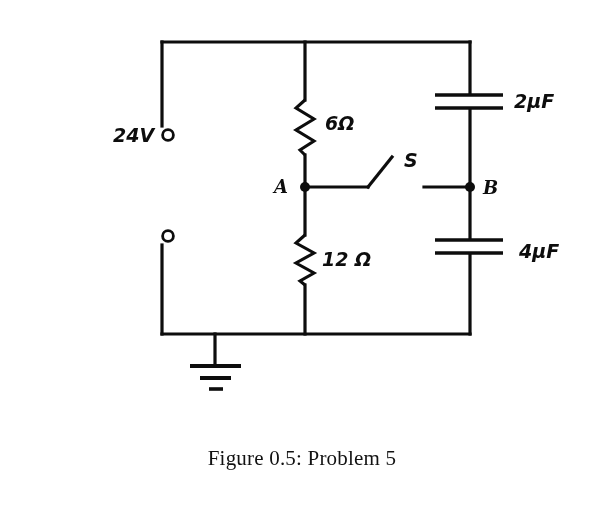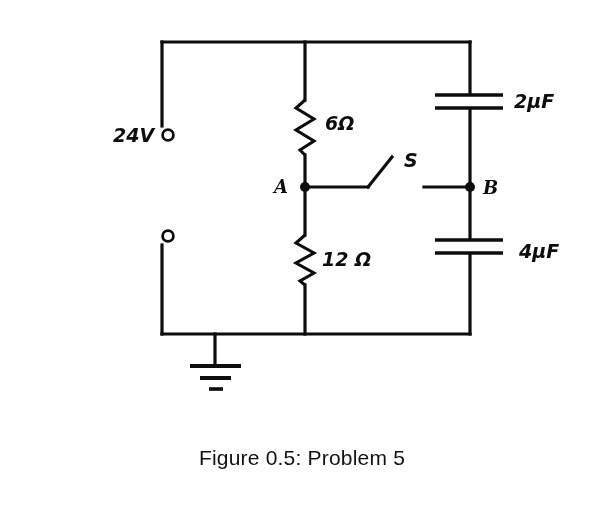--- a/index.html
+++ b/index.html
@@ -73,21 +73,21 @@
     font-style: italic;
     font-size: 18px;
     fill: #0d0d0d;
   }
   #caption {
     position: absolute;
     left: 0;
     top: 446px;
     width: 604px;
     text-align: center;
-    font-family: Liberation Sans, sans-serif;
+    font-family: Liberation Serif, serif;
     font-size: 21px;
     color: #121212;
     letter-spacing: 0.2px;
   }
 </style>
 </head>
 <body>
 
 <div id="figure-root">
 

